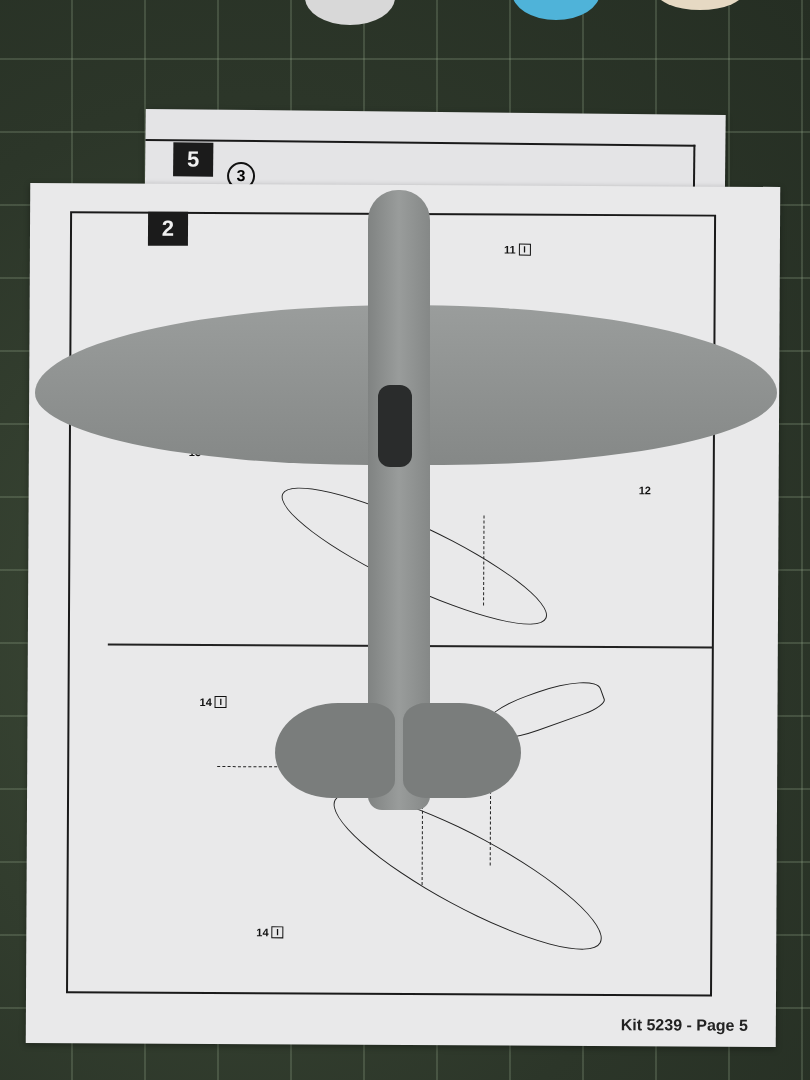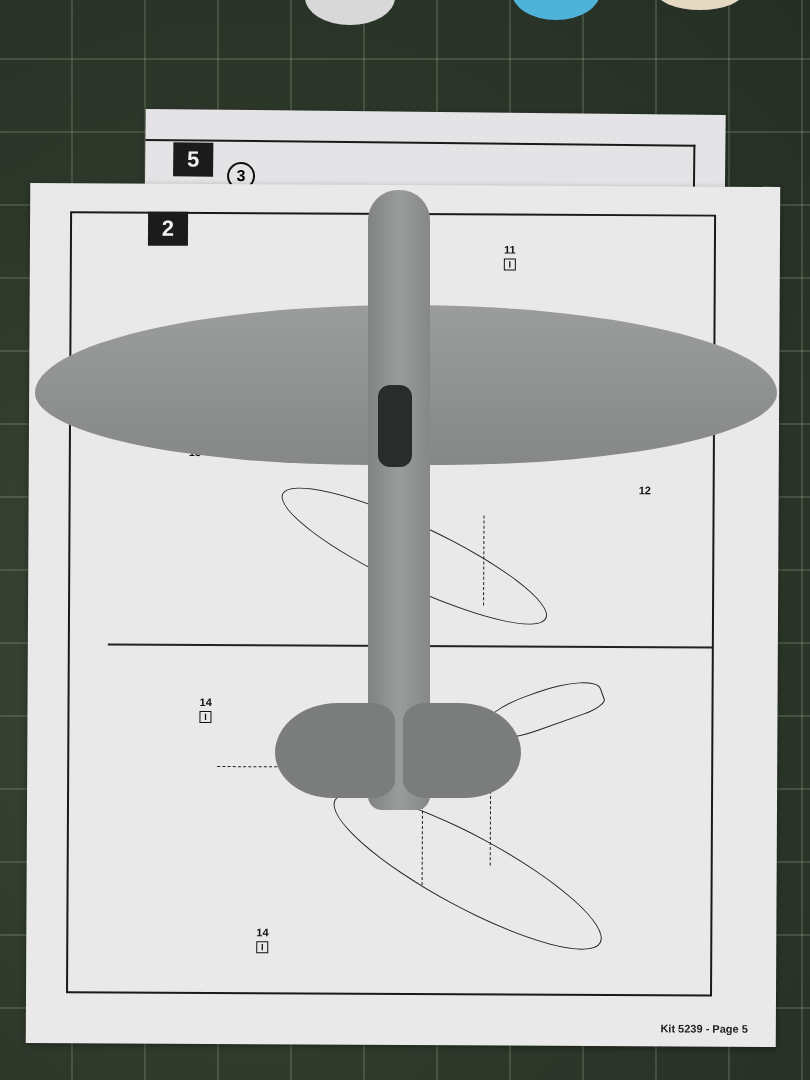--- a/index.html
+++ b/index.html
@@ -7,23 +7,23 @@
   .mat{position:absolute;inset:0;background:
     repeating-linear-gradient(0deg, transparent 0 71px, rgba(150,170,140,.25) 71px 73px),
     repeating-linear-gradient(90deg, transparent 0 71px, rgba(150,170,140,.25) 71px 73px),
     radial-gradient(ellipse at 30% 60%, #3d4a37 0%, #2c3629 60%, #252e23 100%);}
   .paint-jar{position:absolute;border-radius:50%;}
   .sheet{position:absolute;background:#e9e9ea;box-shadow:0 2px 6px rgba(0,0,0,.35);}
   .sheet-back{left:145px;top:112px;width:580px;height:140px;transform:rotate(0.6deg);background:#e4e4e6;}
   .sheet-front{left:28px;top:185px;width:750px;height:860px;transform:rotate(0.3deg);}
   .frame{position:absolute;border:2px solid #1a1a1a;}
   .step-badge{position:absolute;background:#1b1b1b;color:#f0f0f0;font-weight:bold;font-size:22px;width:40px;height:34px;display:flex;align-items:center;justify-content:center;}
-  .callout{position:absolute;font-size:11px;font-weight:bold;color:#111;display:flex;align-items:center;gap:3px;flex-direction:column;}
+  .callout{position:absolute;font-size:11px;font-weight:bold;color:#111;display:flex;align-items:center;gap:3px;}
   .callout .box{display:inline-block;border:1px solid #111;width:10px;height:10px;font-size:9px;line-height:10px;text-align:center;}
-  .footer{position:absolute;font-size:11px;font-weight:bold;color:#222;}
+  .footer{position:absolute;font-size:16px;font-weight:bold;color:#222;}
   .dash{position:absolute;border-left:1.5px dashed #222;}
   .dashh{position:absolute;border-top:1.5px dashed #222;}
   .plane-part{position:absolute;background:#8c8f8e;}
 </style>
 </head>
 <body>
 
 <div class="mat"></div>
 
 <div class="paint-jar" style="left:305px;top:-30px;width:90px;height:55px;background:#d8d8d8;"></div>

